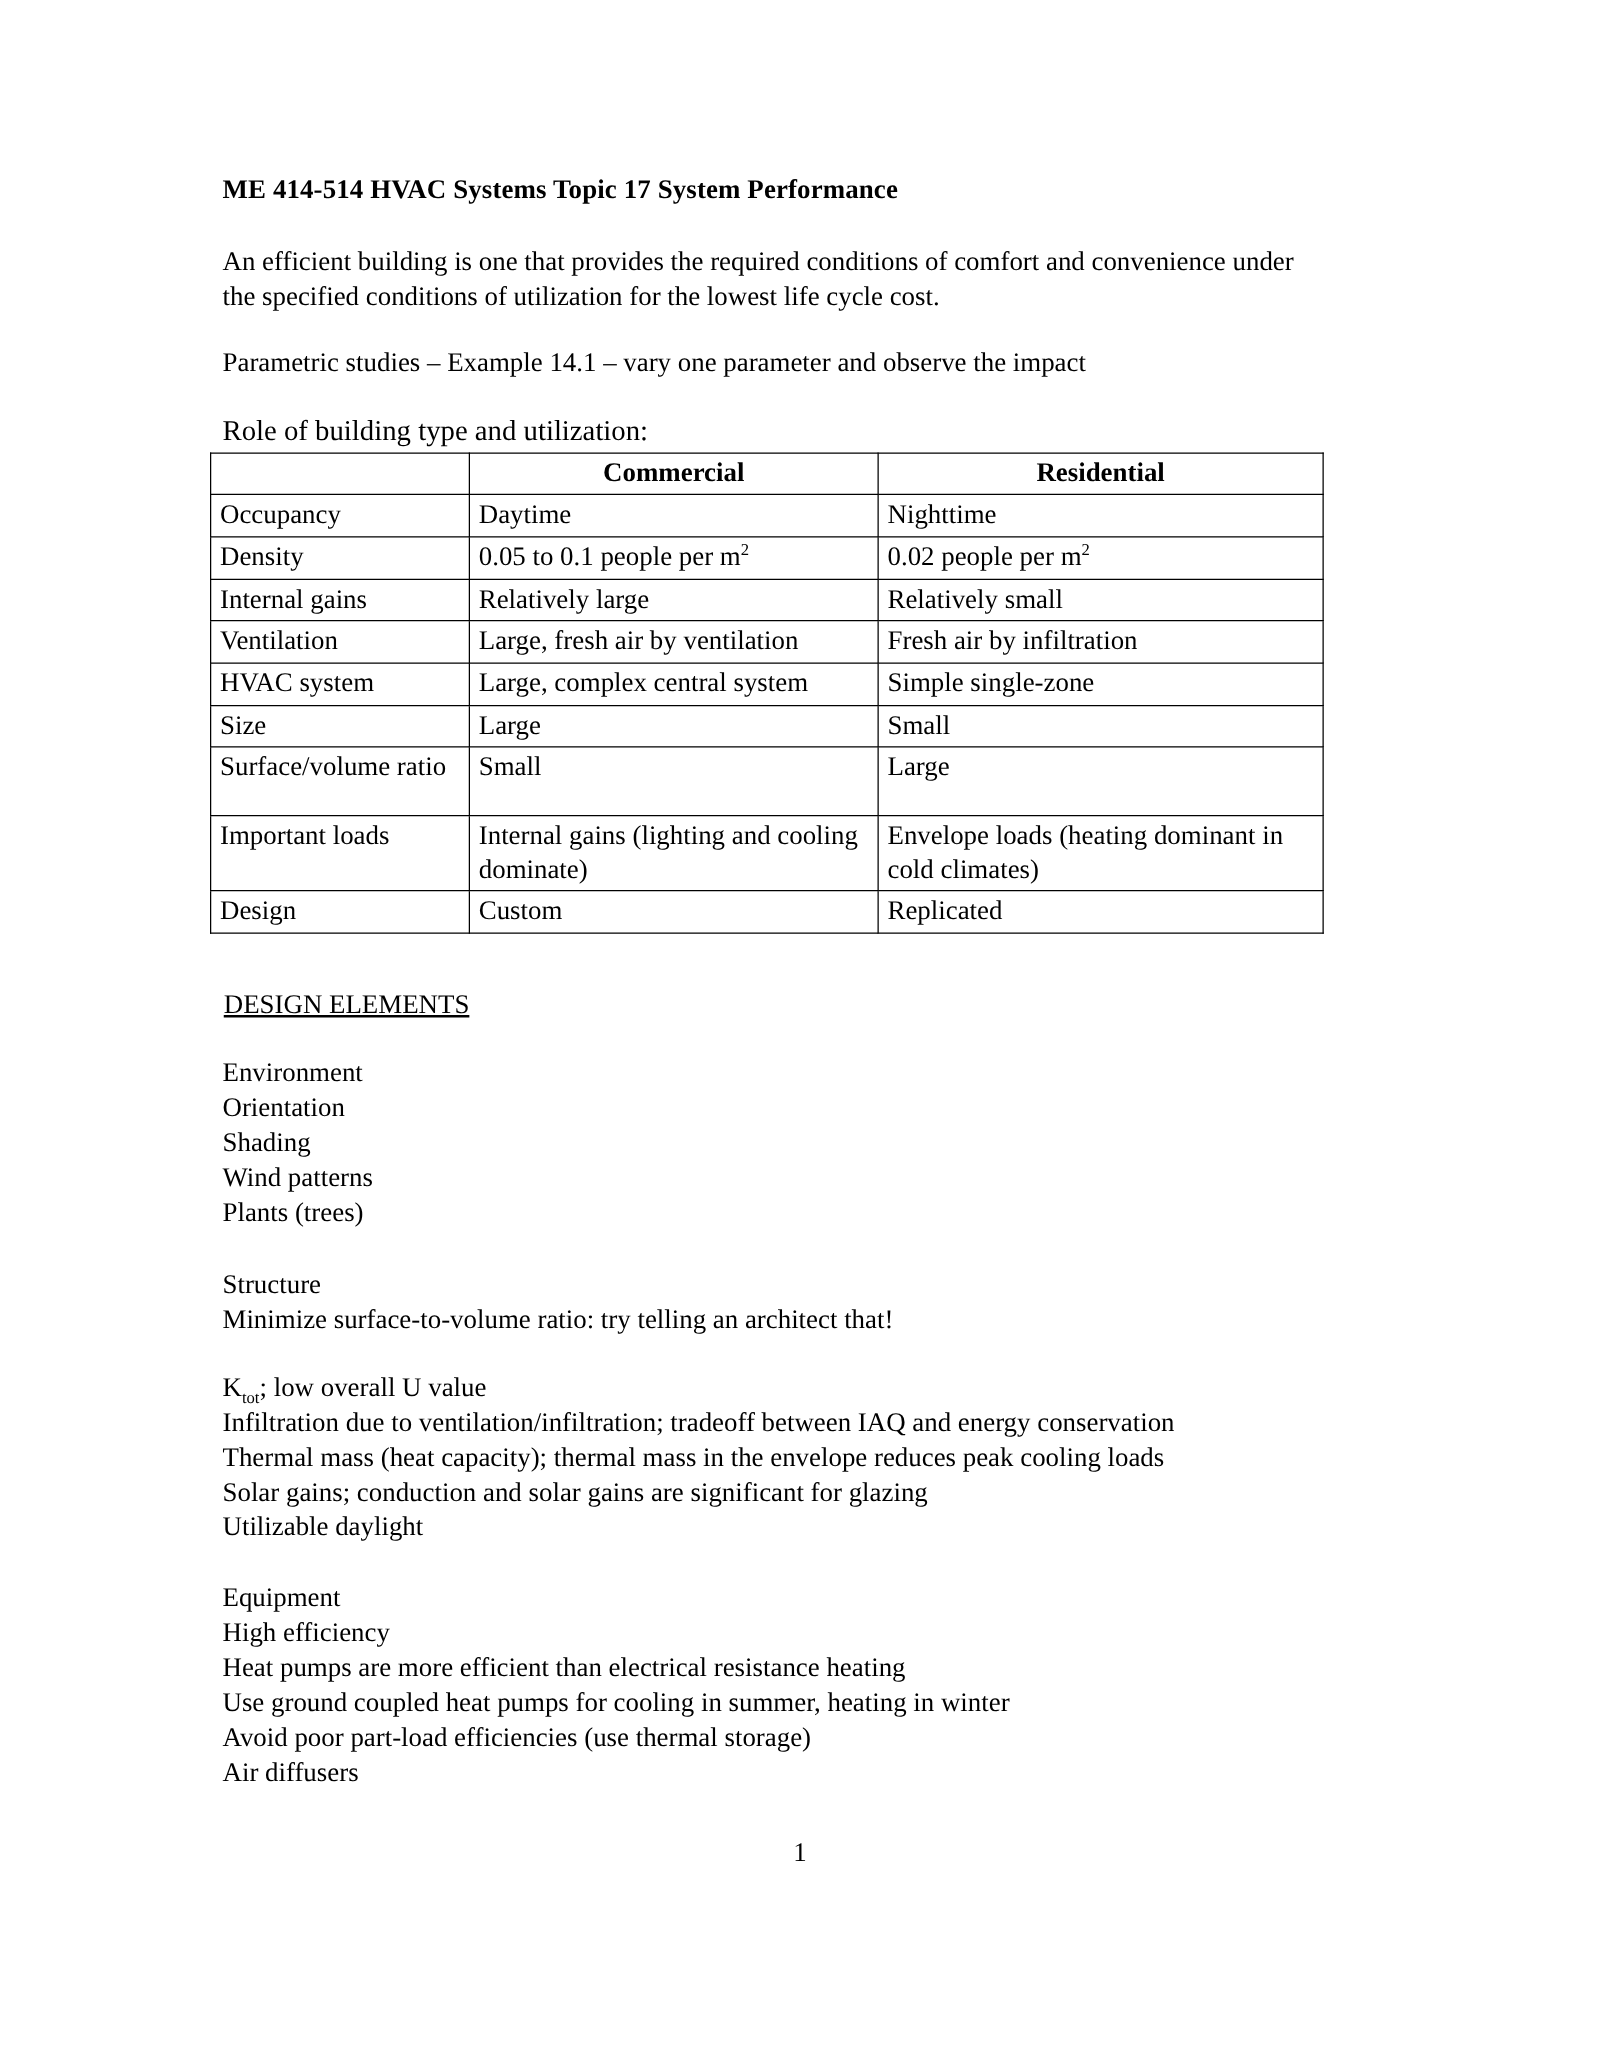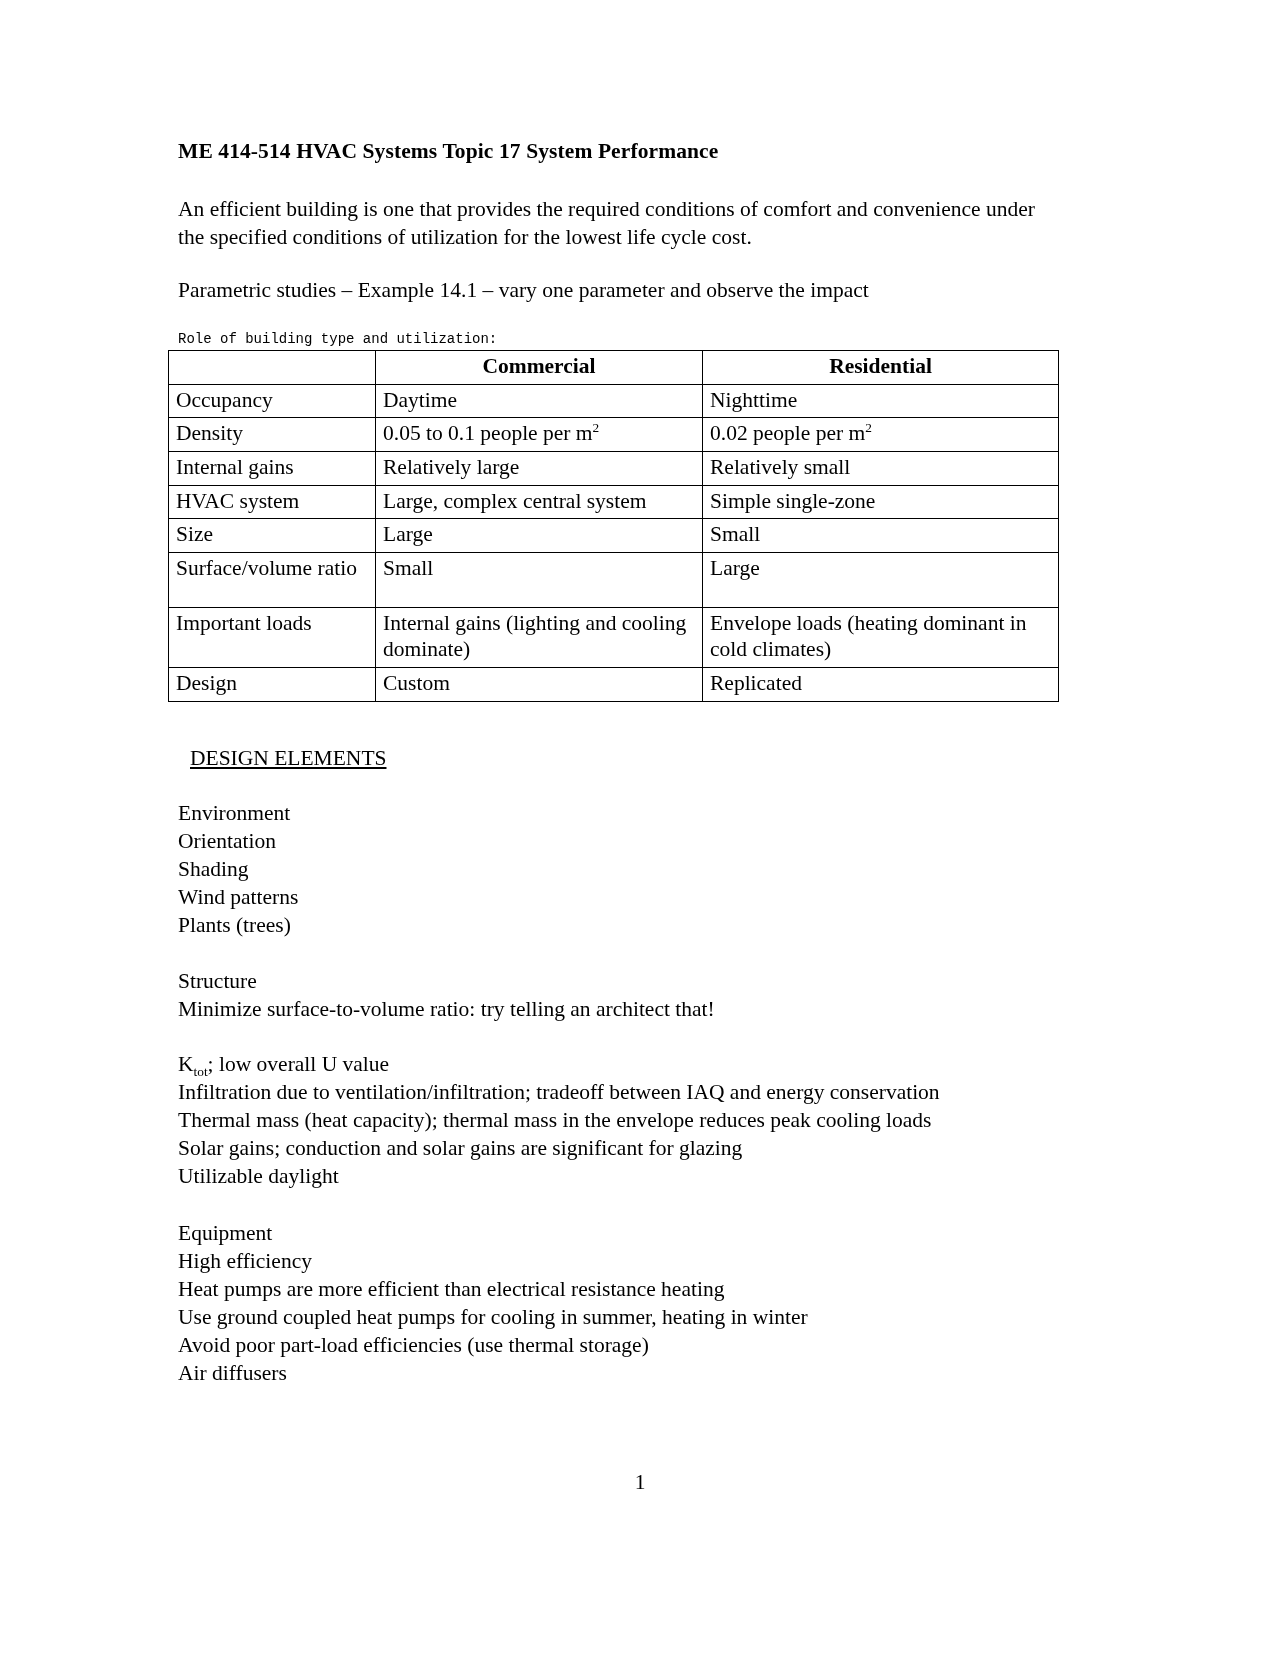--- a/index.html
+++ b/index.html
@@ -38,24 +38,23 @@
   }
   p.para {
     font-size: 21.5px;
     line-height: 1.30;
     margin: 0 0 25px 0;
   }
   p.para.tight {
     margin-bottom: 26px;
   }
   .table-lead {
-    font-size: 14px;
+    font-size: 23px;
     line-height: 1.30;
     margin: 0 0 2px 0;
-    font-family: Liberation Mono, monospace;
   }
   table.role-table {
     border-collapse: collapse;
     width: 880px;
     table-layout: fixed;
     margin: 0 0 0 -10px;
   }
   table.role-table td, table.role-table th {
     border: 1px solid #000000;
     font-size: 21.5px;
@@ -80,21 +79,21 @@
     line-height: 0;
   }
   sub.subtot {
     font-size: 0.62em;
     vertical-align: sub;
     line-height: 0;
   }
   .section-underline {
     font-size: 21.5px;
     text-decoration: underline;
-    margin: 44px 0 0 12px;
+    margin: 44px 0 0 1px;
     display: inline-block;
   }
   .group {
     margin-top: 29px;
   }
   .group-title {
     font-size: 21.5px;
     font-weight: normal;
     line-height: 1.30;
     margin: 0;
@@ -151,20 +150,25 @@
         </tr>
         <tr>
           <td>Density</td>
           <td><span>0.05 to 0.1 people per m</span><sup class="sup2">2</sup></td>
           <td><span>0.02 people per m</span><sup class="sup2">2</sup></td>
         </tr>
         <tr>
           <td>Internal gains</td>
           <td>Relatively large</td>
           <td>Relatively small</td>
+        </tr>
+        <tr>
+          <td>Ventilation</td>
+          <td>Large, fresh air by ventilation</td>
+          <td>Fresh air by infiltration</td>
         </tr>
         <tr>
           <td>HVAC system</td>
           <td>Large, complex central system</td>
           <td>Simple single-zone</td>
         </tr>
         <tr>
           <td>Size</td>
           <td>Large</td>
           <td>Small</td>

